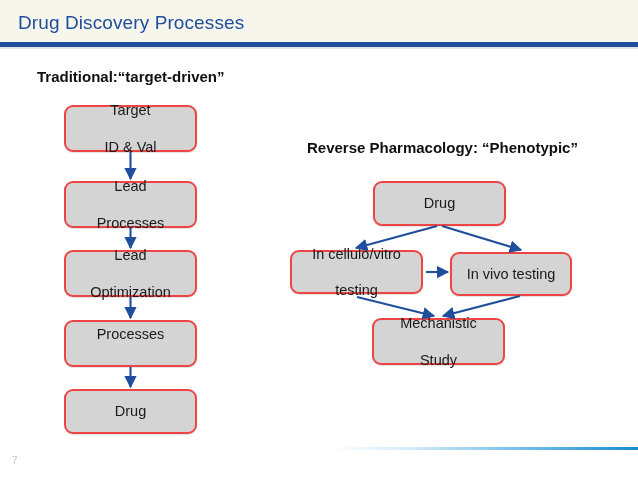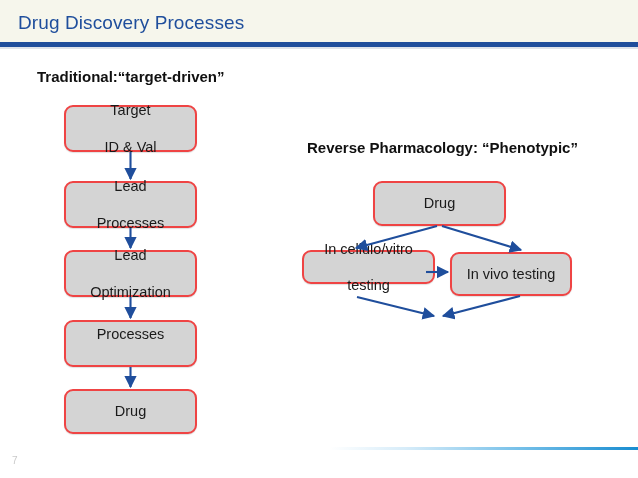--- a/index.html
+++ b/index.html
@@ -75,21 +75,21 @@
   }
   .node span { display: block; padding: 0 4px; }
   
   #node-target      { left: 64px;  top: 105px; width: 133px; height: 47px; }
   #node-lead-disc   { left: 64px;  top: 181px; width: 133px; height: 47px; }
   #node-lead-opt    { left: 64px;  top: 250px; width: 133px; height: 47px; }
   #node-candidate   { left: 64px;  top: 320px; width: 133px; height: 47px; }
   #node-drug-left   { left: 64px;  top: 389px; width: 133px; height: 45px; }
   
   #node-drug-right  { left: 373px; top: 181px; width: 133px; height: 45px; }
-  #node-cellulo     { left: 302px; top: 250px; width: 133px; height: 34px; }
+  #node-cellulo     { left: 290px; top: 250px; width: 133px; height: 44px; }
   #node-invivo      { left: 450px; top: 252px; width: 122px; height: 44px; }
   #node-mechanistic { left: 372px; top: 318px; width: 133px; height: 47px; }
   
   #arrows {
     position: absolute;
     left: 0; top: 0;
     width: 638px;
     height: 478px;
     pointer-events: none;
   }
@@ -146,20 +146,23 @@
   </div>
 
   <div class="node" id="node-cellulo">
     <span><span>In cellulo/vitro</span><br><span>testing</span></span>
   </div>
 
   <div class="node" id="node-invivo">
     <span>In vivo testing</span>
   </div>
 
+  <div class="node" id="node-mechanistic">
+    <span><span>Mechanistic</span><br><span>Study</span></span>
+  </div>
 
   <svg id="arrows" viewBox="0 0 638 478">
     <defs>
       <marker id="ah" markerWidth="7" markerHeight="7" refX="5.4" refY="3" orient="auto" markerUnits="strokeWidth">
         <path d="M0,0 L6,3 L0,6 z" fill="#1f4e9c"></path>
       </marker>
     </defs>
     <g stroke="#1f4e9c" stroke-width="2.1" fill="none" marker-end="url(#ah)">
       <line x1="130.5" y1="152" x2="130.5" y2="179"></line>
       <line x1="130.5" y1="228" x2="130.5" y2="248"></line>

